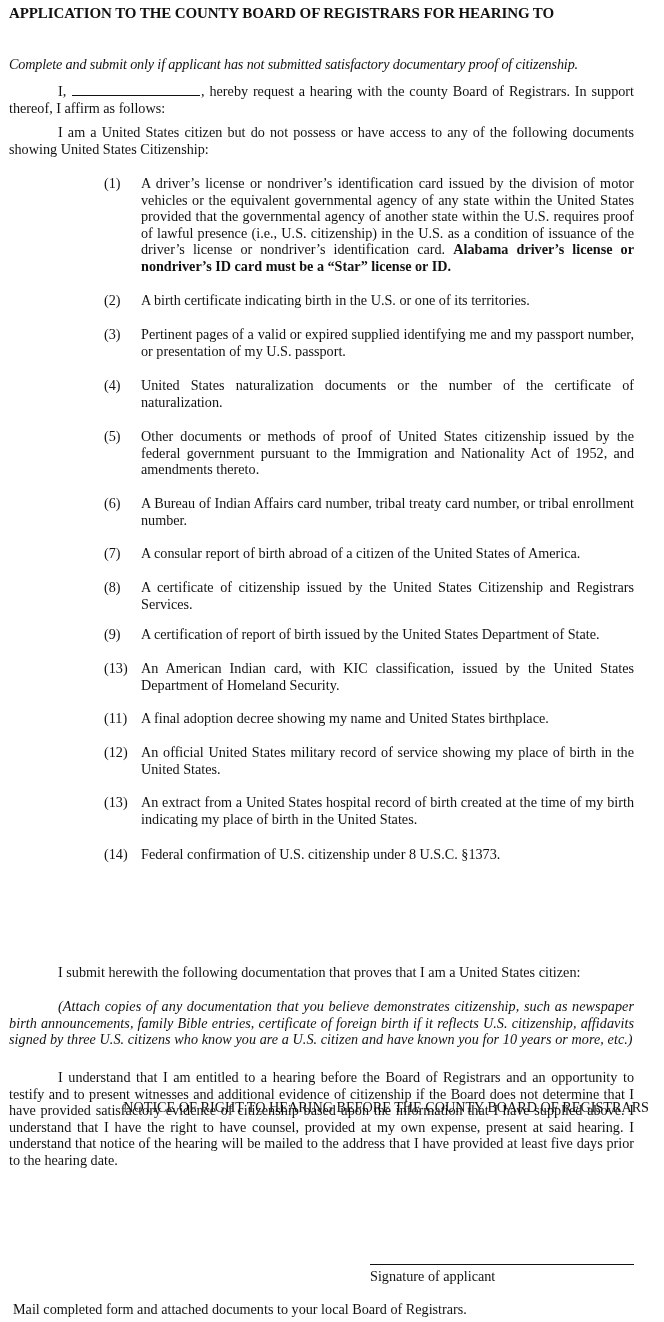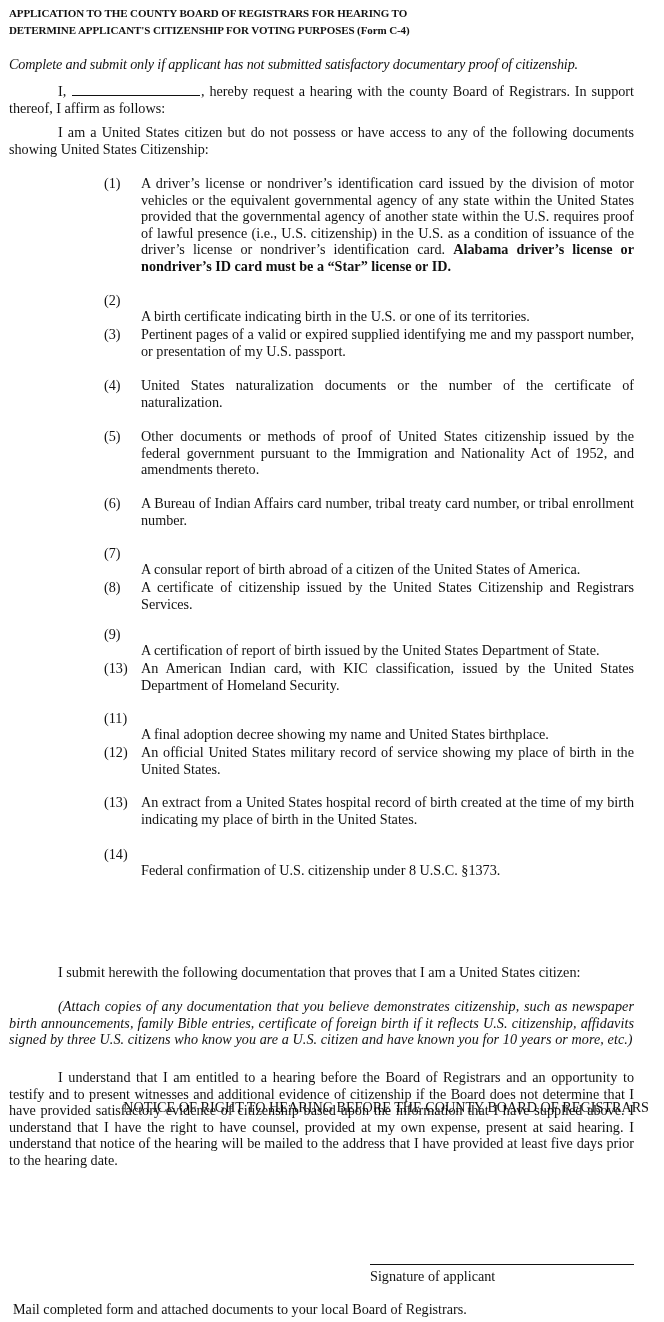--- a/index.html
+++ b/index.html
@@ -4,49 +4,48 @@
 <style>
   html, body { margin: 0; padding: 0; background: #ffffff; }
   body {
     width: 664px; height: 1322px; overflow: hidden; position: relative;
     font-family: "Liberation Serif", "DejaVu Serif", serif;
     color: #111111; font-size: 14.2px; line-height: 16.6px;
   }
   .abs { position: absolute; }
   .title {
     left: 9px; top: 5px; width: 650px;
-    font-weight: bold; font-size: 11px; line-height: 17px; letter-spacing: -0.1px;
+    font-weight: bold; font-size: 15px; line-height: 17px; letter-spacing: -0.1px;
   }
   .italic { font-style: italic; }
   .intro-note { left: 9px; top: 56px; width: 650px; letter-spacing: -0.15px; }
   .intro-para { left: 9px; top: 83px; width: 625px; text-align: justify; text-align-last: left; }
   .indent { display: inline-block; width: 49px; }
   .blank { display: inline-block; width: 128px; border-bottom: 1px solid #111; height: 12px; vertical-align: baseline; margin: 0 1px; }
   .citizen-para { left: 9px; top: 124px; width: 625px; text-align: justify; text-align-last: left; }
   .doc-list { left: 104px; width: 530px; top: 0; margin: 0; padding: 0; list-style: none; }
   .doc-item { position: absolute; left: 0; width: 530px; }
   .doc-num { position: absolute; left: 0; top: 0; width: 36px; }
   .doc-text { position: absolute; left: 37px; top: 0; width: 493px; text-align: justify; text-align-last: left; }
-  .doc-text.one-line { text-align: right; margin-top: 16px; }
+  .doc-text.one-line { text-align: right; }
   .bold { font-weight: bold; }
   .believe { left: 58px; top: 880px; width: 590px; }
   .submit { left: 58px; top: 964px; width: 590px; }
   .attach { left: 9px; top: 998px; width: 625px; text-align: justify; text-align-last: left; letter-spacing: 0.05px; }
   .notice-heading { left: 49px; top: 1099px; width: 600px; text-align: right; }
   .notice-para { left: 9px; top: 1069px; width: 625px; text-align: justify; text-align-last: left; }
   .sig-line { left: 370px; top: 1264px; width: 264px; height: 0; border-top: 1px solid #111; }
   .sig-label { left: 370px; top: 1268px; }
   .mail-note { left: 13px; top: 1301px; }
 </style>
 </head>
 <body>
 
 <div class="abs title">
   <div>APPLICATION TO THE COUNTY BOARD OF REGISTRARS FOR HEARING TO</div>
-  <div>DETERMINE APPLICANT'S CITIZENSHIP FOR VOTING PURPOSES (Form C-4)</div>
 </div>
 
 <div class="abs intro-note italic">Complete and submit only if applicant has not submitted satisfactory documentary proof of citizenship.</div>
 
 <div class="abs intro-para">
   <span class="indent"></span><span>I,</span>
   <span class="blank"></span><span>, hereby request a hearing with the county Board of Registrars.   In support thereof, I affirm as follows:</span>
 </div>
 
 <div class="abs citizen-para">

